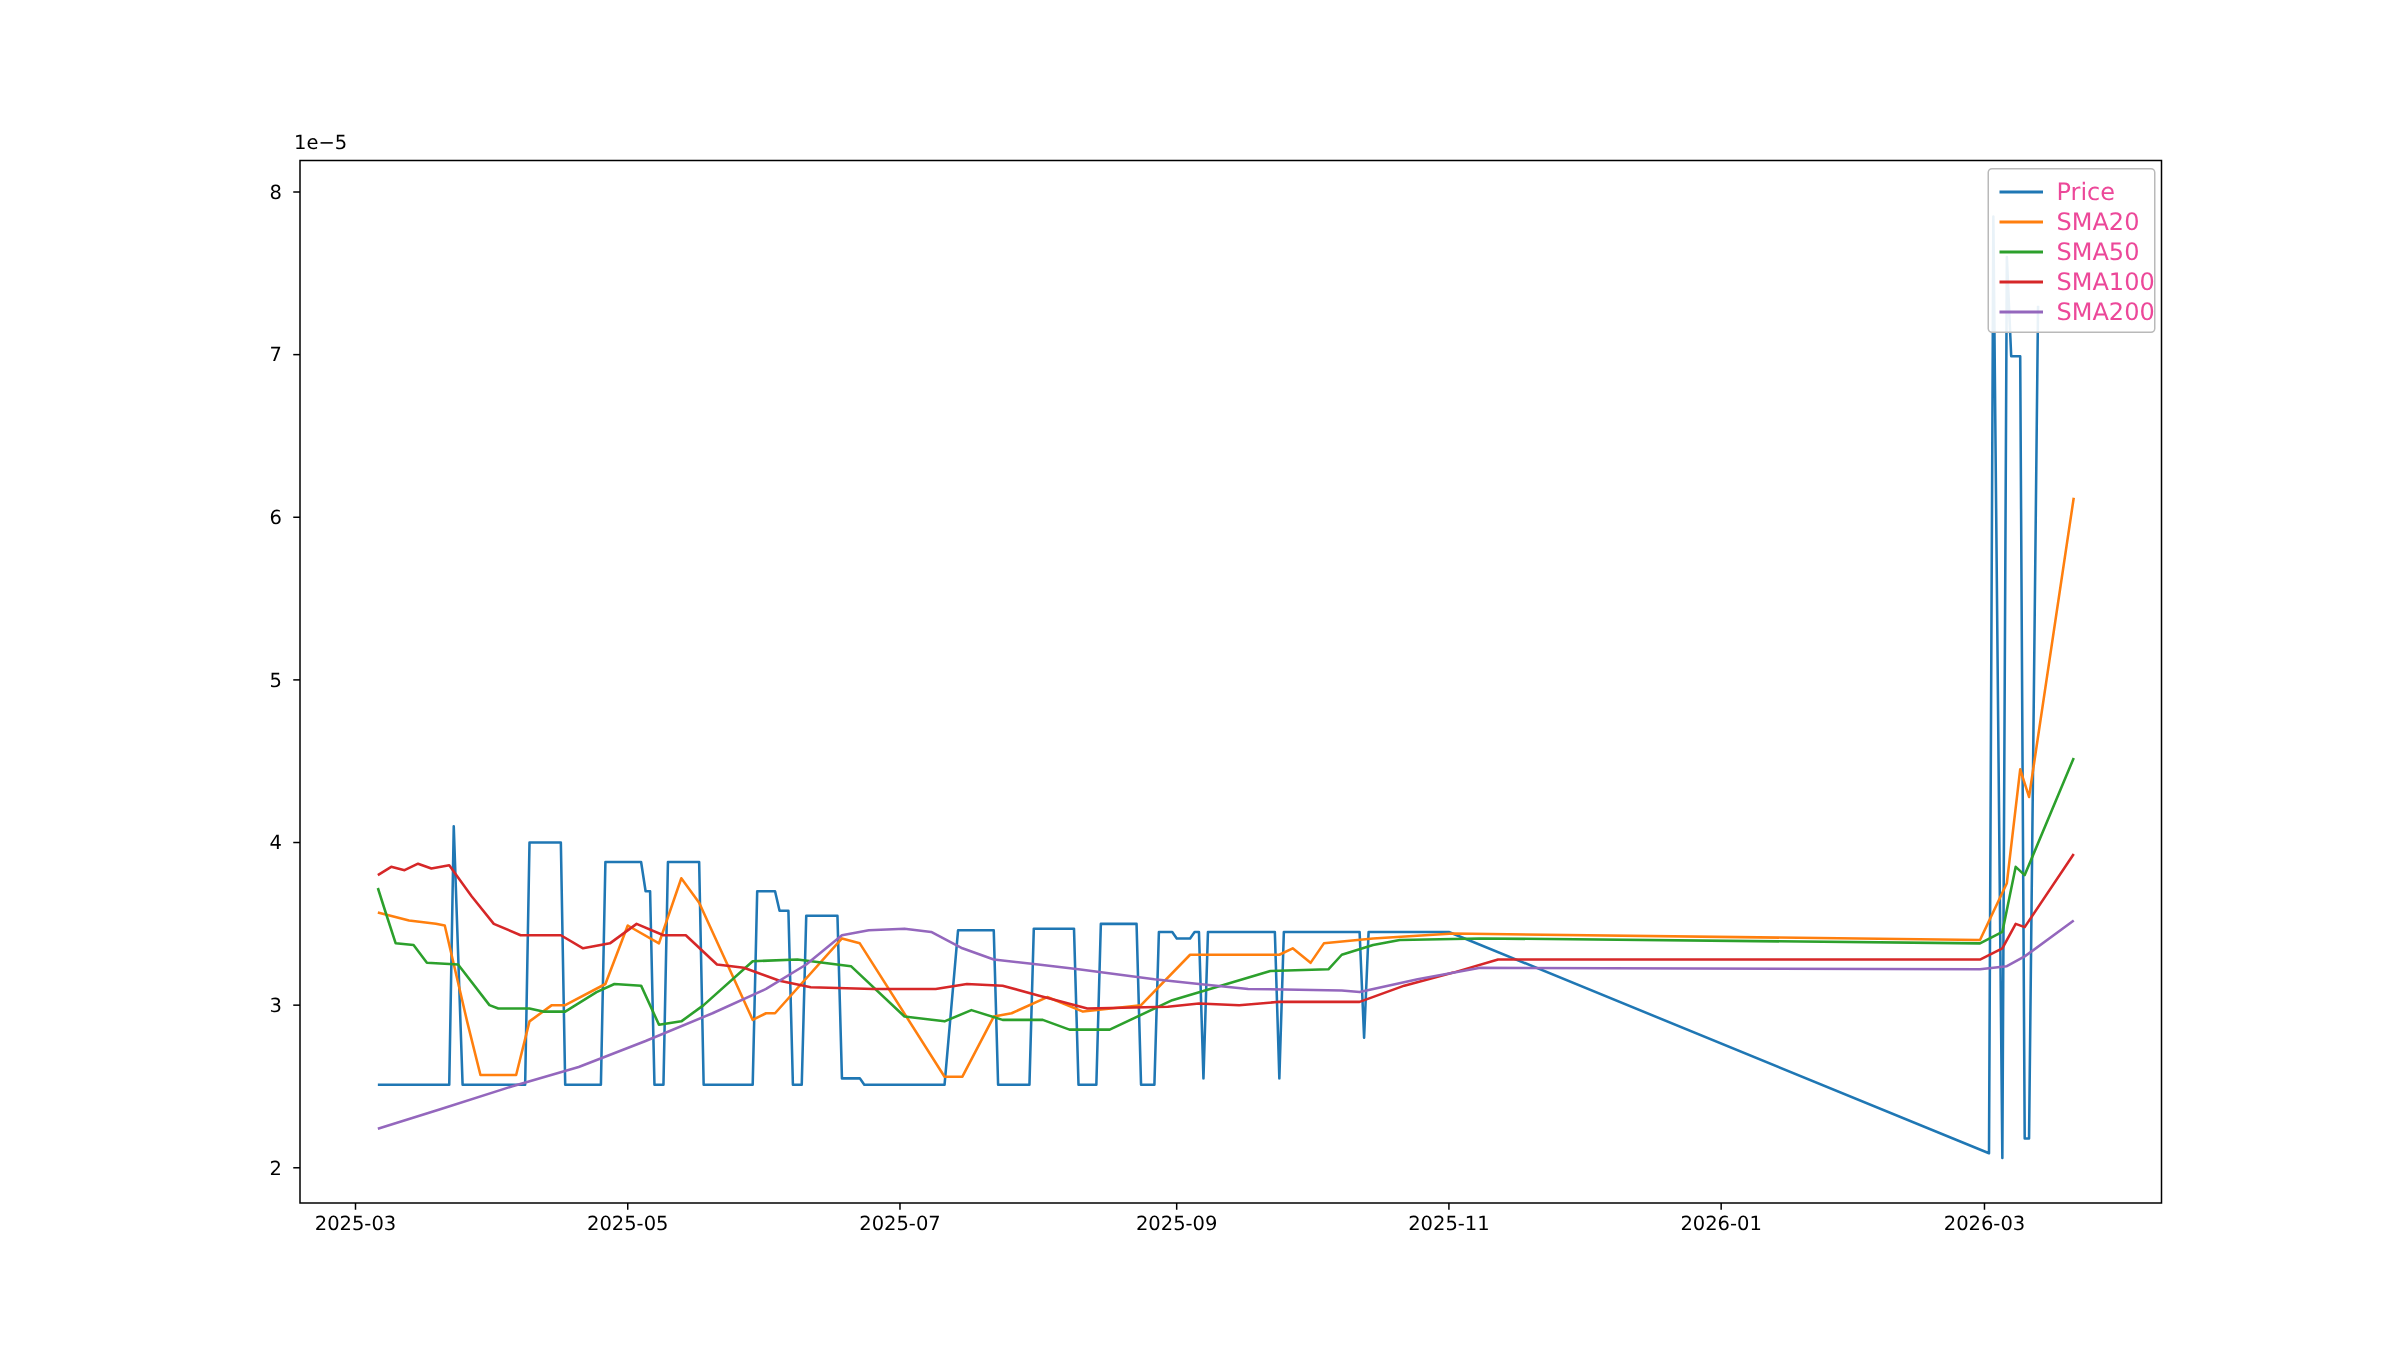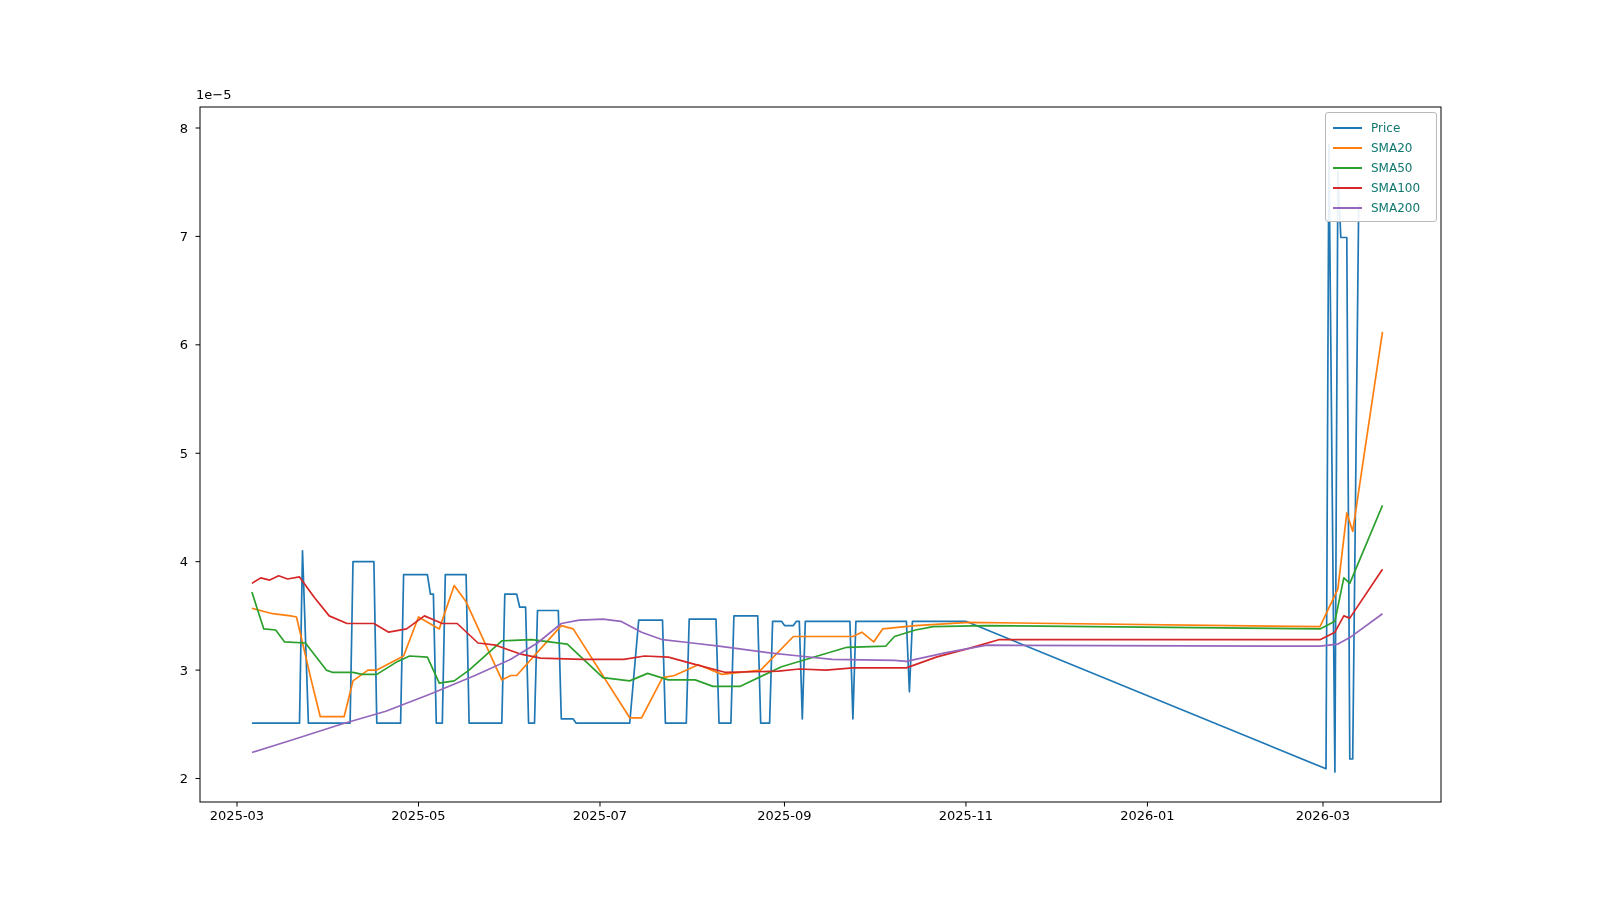--- a/index.html
+++ b/index.html
@@ -4,21 +4,21 @@
 <style>
   html,body{margin:0;padding:0;background:#ffffff;}
   #figure{position:relative;width:1600px;height:900px;background:#ffffff;overflow:hidden;
           font-family:"DejaVu Sans", sans-serif;}
   svg text{font-family:"DejaVu Sans", sans-serif;font-size:13px;fill:#000;}
   #legend{position:absolute;left:1325px;top:112px;width:112px;height:110px;
           background:rgba(255,255,255,0.9);border:1px solid #b9b9b9;border-radius:3px;
           box-sizing:border-box;padding:5px 8px 5px 7px;display:flex;flex-direction:column;justify-content:space-around;z-index:5;}
   .lg-row{display:flex;align-items:center;height:20px;}
   .lg-line{display:inline-block;width:29px;height:0;border-top-width:2px;border-top-style:solid;margin-right:9px;flex:none;}
-  .lg-label{font-size:12px;color:#0f766e;line-height:20px;white-space:nowrap;}
+  .lg-label{font-size:16px;color:#ec4899;line-height:20px;white-space:nowrap;}
 </style>
 </head>
 <body>
 
 <div id="figure">
   <svg id="plot" width="1600" height="900" viewBox="0 0 1600 900">
     <defs>
       <clipPath id="plotclip">
           <rect x="200" y="107" width="1241" height="695"></rect>
         </clipPath>

